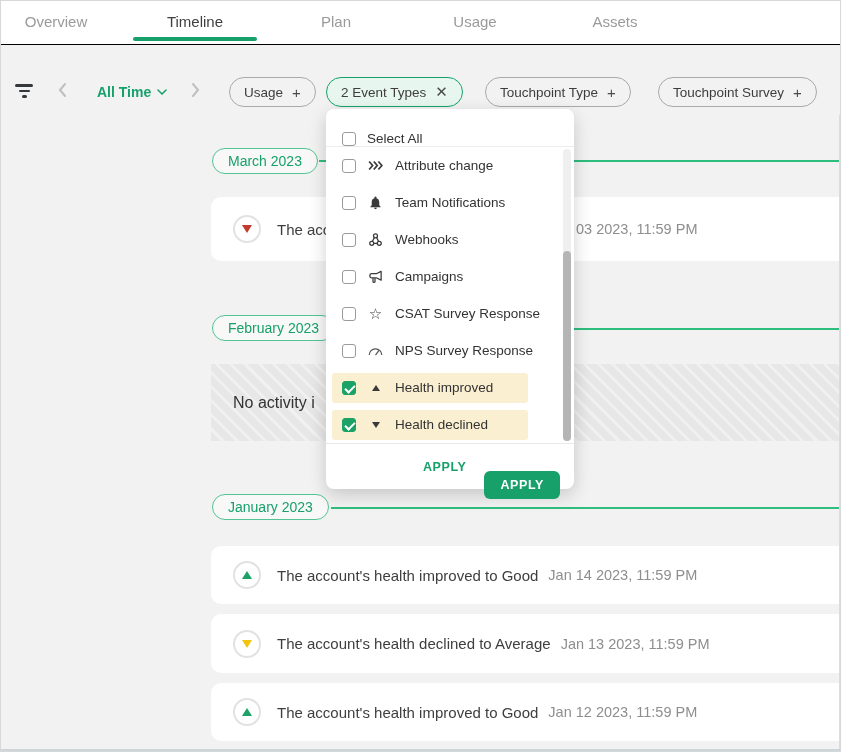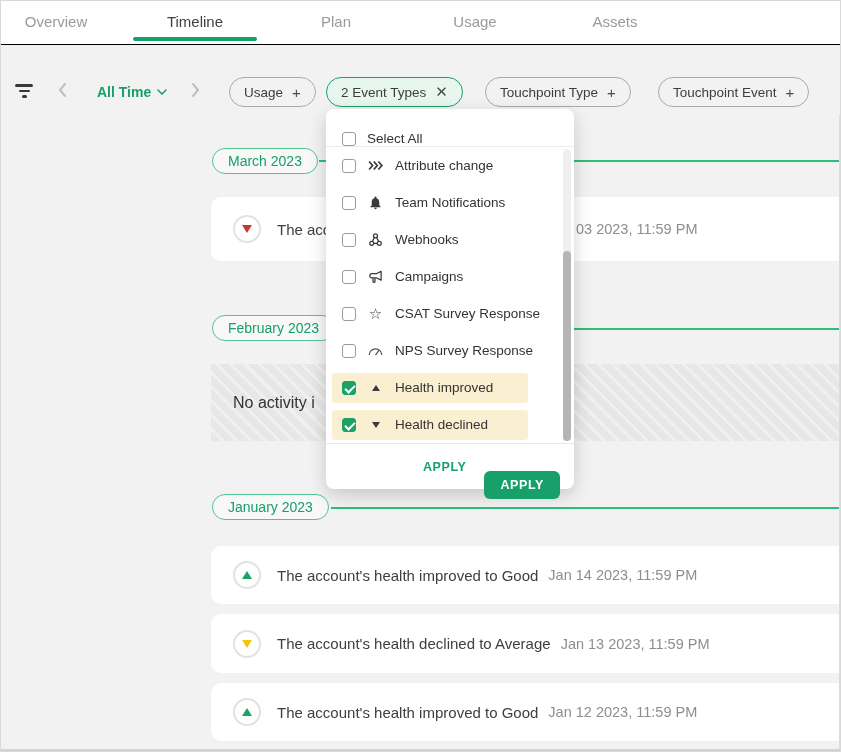--- a/index.html
+++ b/index.html
@@ -138,21 +138,21 @@
     </div>
     <div class="chip chip-event-types active">
       <span>2 Event Types</span>
       <span class="chip-action">✕</span>
     </div>
     <div class="chip chip-tp-type">
       <span>Touchpoint Type</span>
       <span class="chip-action">+</span>
     </div>
     <div class="chip chip-tp-reason">
-      <span>Touchpoint Event</span>
+      <span>Touchpoint Survey</span>
       <span class="chip-action">+</span>
     </div>
 
     <div class="month-badge badge-march">March 2023</div>
     <div class="month-line line-march"></div>
     <div class="event-card card-march">
       <div class="tl-icon">
           <div class="tri-down-red"></div>
         </div>
       <span class="event-text">The acc</span>

